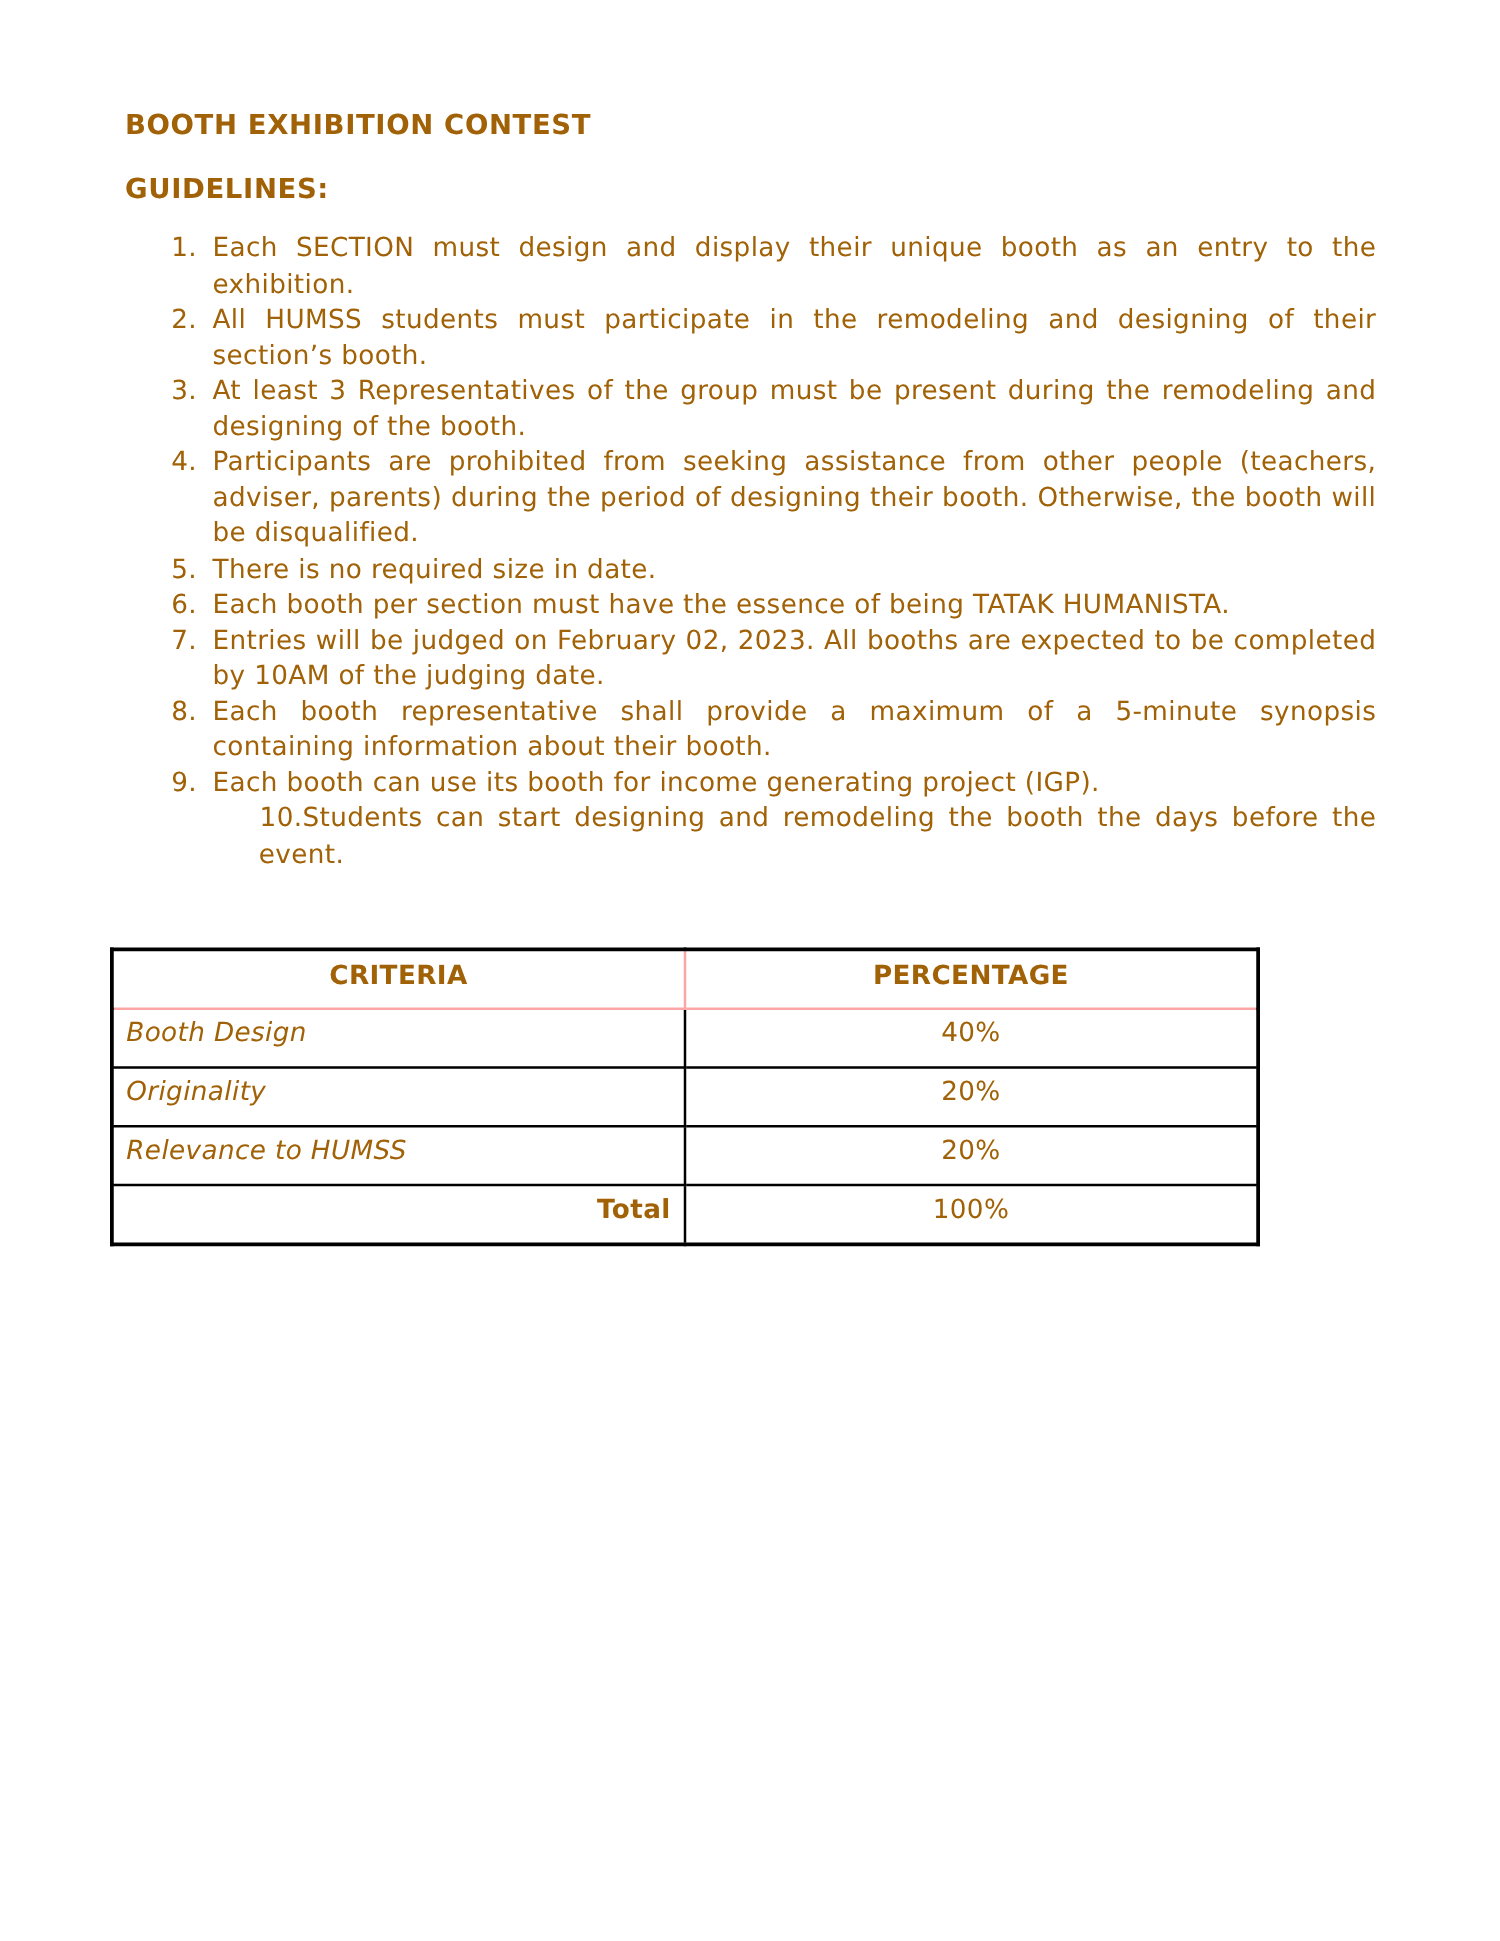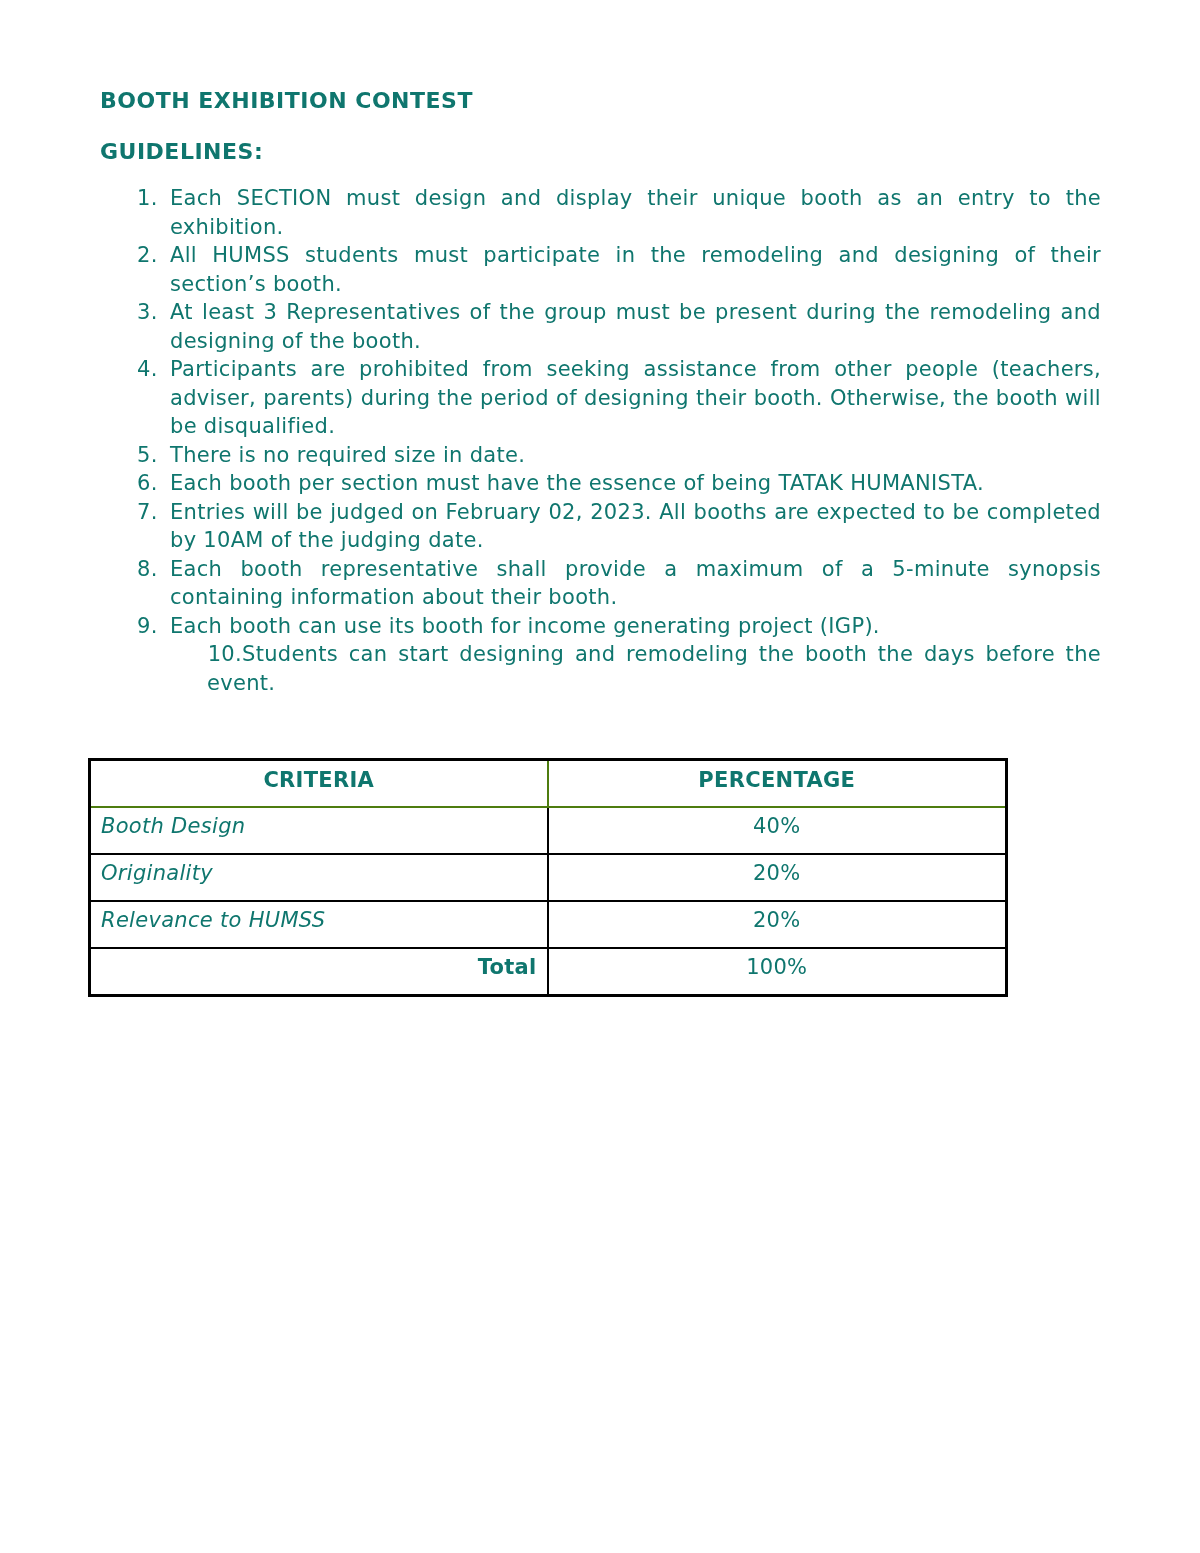--- a/index.html
+++ b/index.html
@@ -8,21 +8,21 @@
     background: #ffffff;
   }
   .page {
     position: relative;
     width: 1196px;
     height: 1553px;
     background: #ffffff;
     box-sizing: border-box;
     padding: 88px 95px 0 100px;
     font-family: "DejaVu Sans", sans-serif;
-    color: #0f766e;
+    color: #a16207;
   }
   .doc-title {
     font-size: 22px;
     font-weight: bold;
     letter-spacing: 0.5px;
     margin: 0 0 25px 0;
     line-height: 26px;
   }
   .section-heading {
     font-size: 22px;
@@ -74,21 +74,21 @@
     width: 917px;
     border-collapse: collapse;
     table-layout: fixed;
     border: 3px solid #000000;
     font-size: 21px;
     letter-spacing: 0.3px;
   }
   .criteria-table col.c1 { width: 458px; }
   .criteria-table col.c2 { width: 459px; }
   .criteria-table th {
-    border: 2px solid #4d7c0f;
+    border: 2px solid #fca5a5;
     font-weight: bold;
     text-align: center;
     vertical-align: top;
     padding: 6px 10px 13px 10px;
     line-height: 26px;
   }
   .criteria-table td {
     border: 2px solid #000000;
     vertical-align: top;
     padding: 5px 10px 14px 10px;

